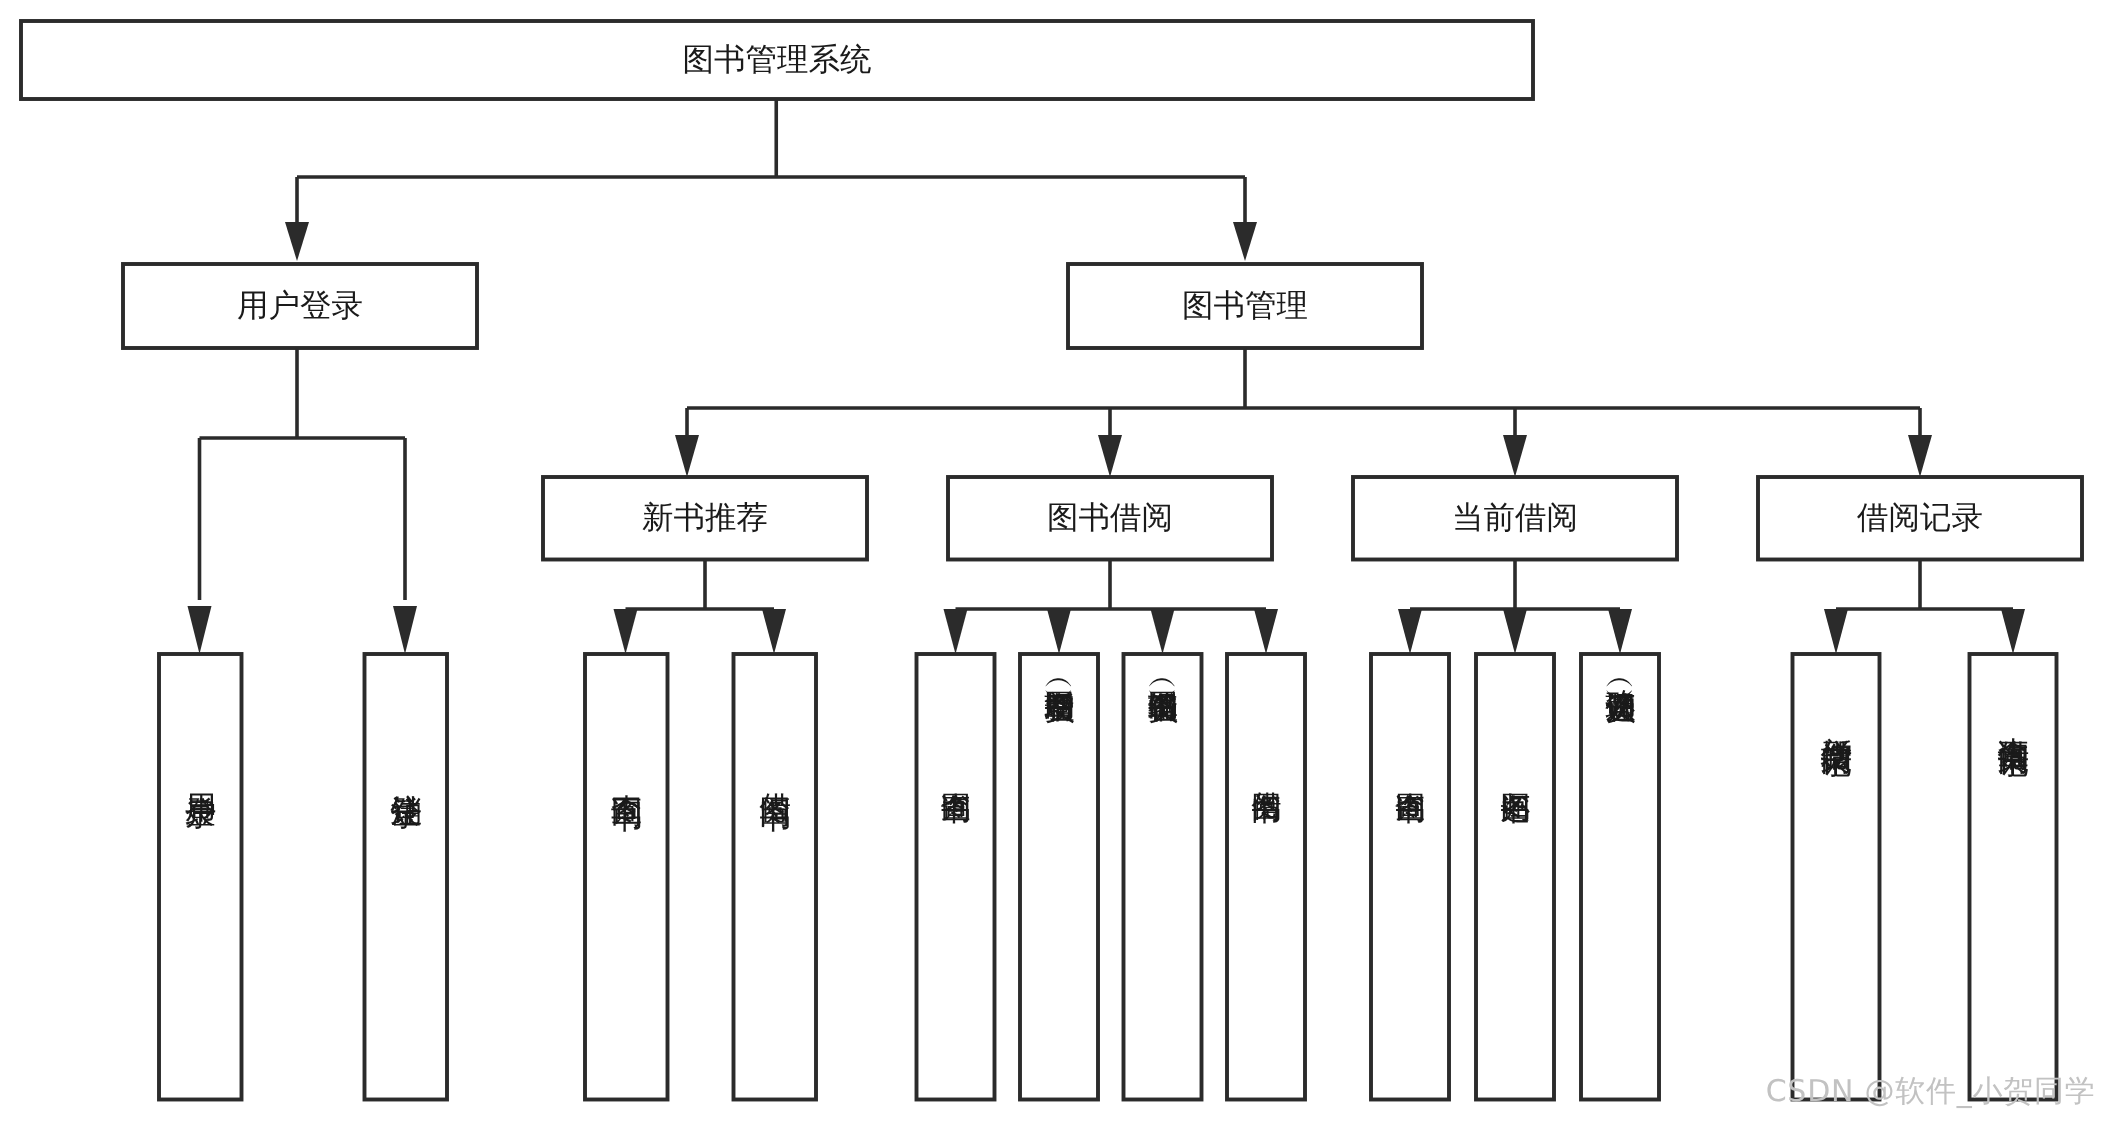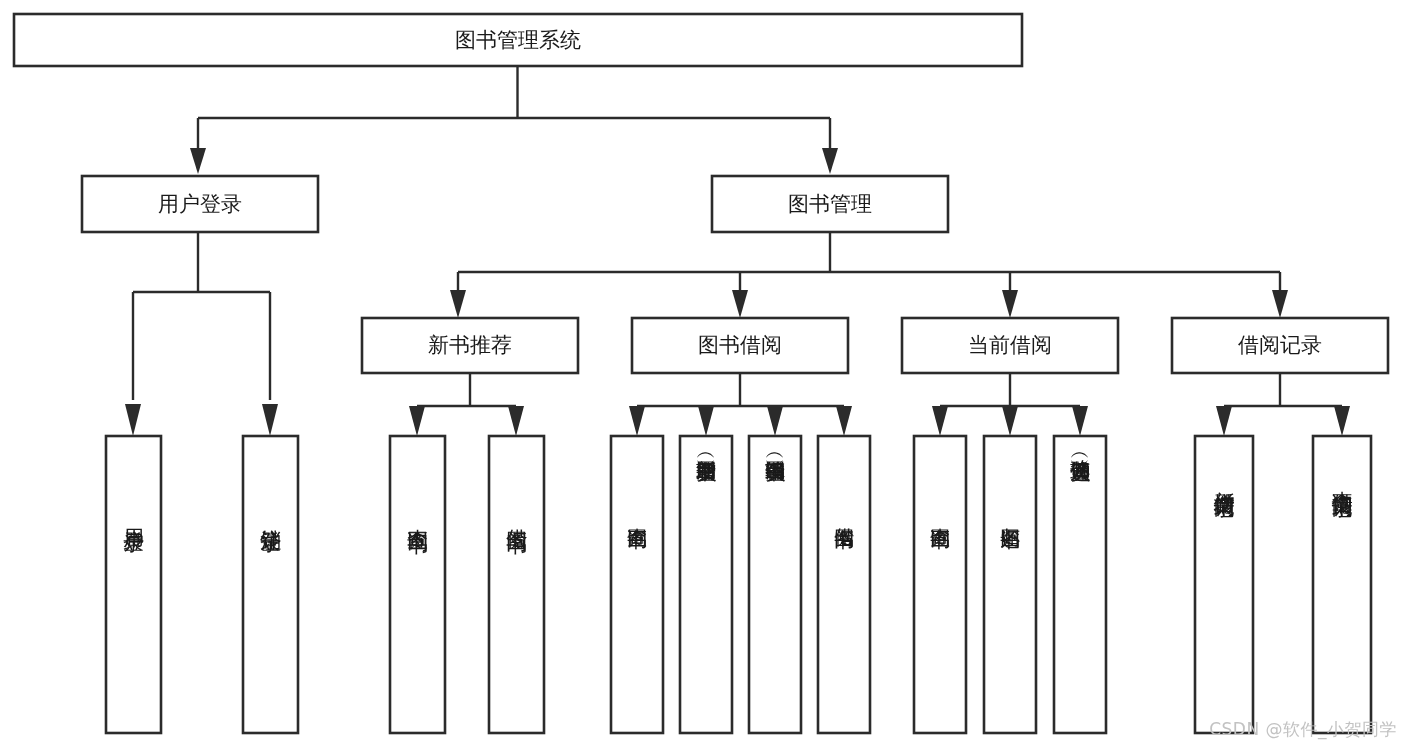--- a/index.html
+++ b/index.html
@@ -73,21 +73,21 @@
   }
   .leaf-label.narrow {
     font-size: 20px;
     letter-spacing: 0.5px;
   }
   .watermark {
     position: absolute;
     right: 8px;
     bottom: 6px;
     font-family: "DejaVu Sans", "Liberation Sans", sans-serif;
-    font-size: 17px;
+    font-size: 20px;
     color: #c2c2c2;
     letter-spacing: 0.5px;
     white-space: nowrap;
     pointer-events: none;
   }
 </style>
 </head>
 <body>
 
 <div id="diagram-root">

